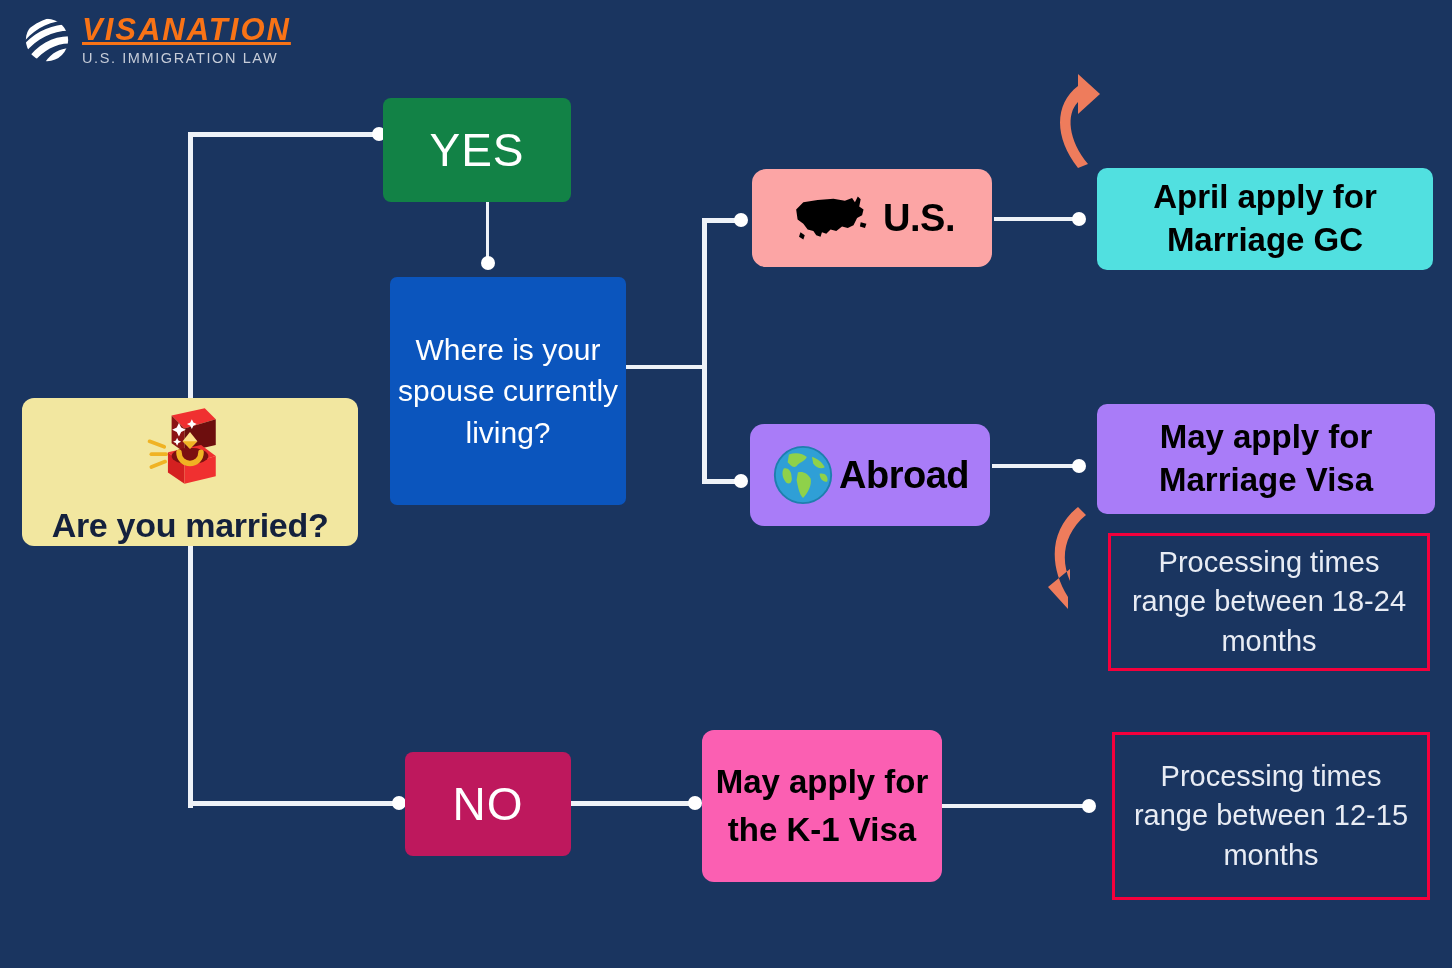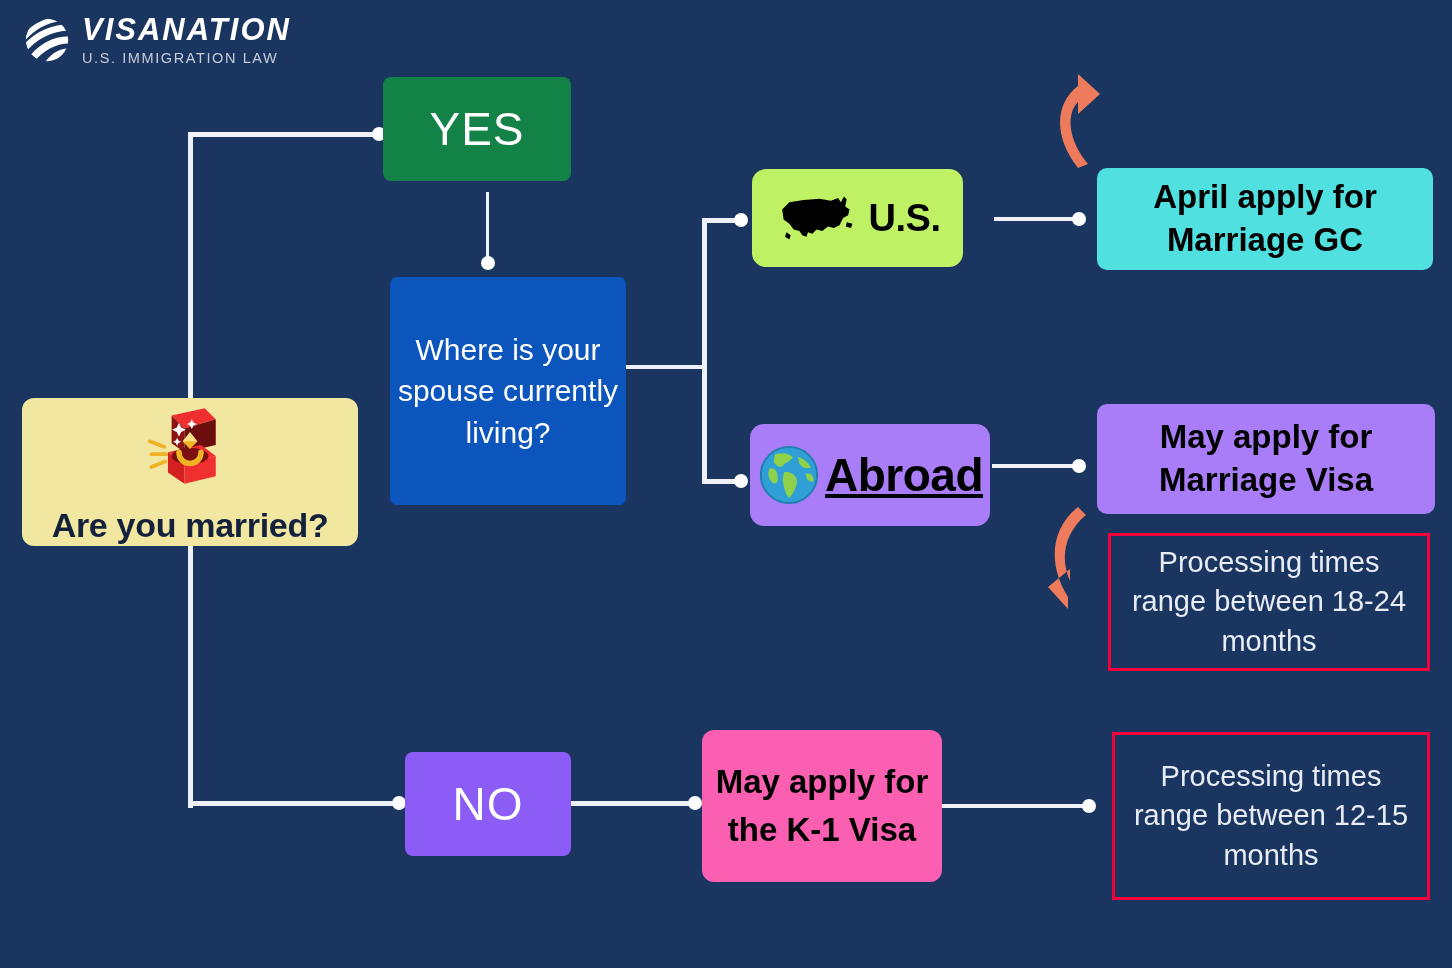--- a/index.html
+++ b/index.html
@@ -32,21 +32,22 @@
   #logo .logo-text {
     display: flex;
     flex-direction: column;
     line-height: 1;
   }
   #logo .logo-name {
     font-size: 31px;
     font-weight: bold;
     font-style: italic;
     letter-spacing: 2.0px;
-    color: #ffffff;
+    color: #f97316;
+    text-decoration: underline;
   }
   #logo .logo-sub {
     font-size: 14.5px;
     font-weight: normal;
     letter-spacing: 1.6px;
     color: #c6ccd8;
     margin-top: 6px;
   }
 
   
@@ -69,34 +70,34 @@
   }
   .node-married .label {
     font-size: 34px;
     font-weight: bold;
     color: #14213d;
     line-height: 1.2;
     letter-spacing: -0.3px;
   }
 
   .node-yes {
-    left: 383px; top: 77px; width: 188px; height: 104px;
+    left: 383px; top: 98px; width: 188px; height: 104px;
     background: #128246;
     border-radius: 8px;
   }
   .node-yes .label {
     font-size: 46px;
     font-weight: normal;
     color: #ffffff;
     letter-spacing: 1px;
   }
 
   .node-no {
     left: 405px; top: 752px; width: 166px; height: 104px;
-    background: #8b5cf6;
+    background: #be185d;
     border-radius: 8px;
   }
   .node-no .label {
     font-size: 46px;
     font-weight: normal;
     color: #ffffff;
     letter-spacing: 1px;
   }
 
   .node-where {
@@ -105,44 +106,43 @@
     border-radius: 7px;
   }
   .node-where .label {
     font-size: 30px;
     font-weight: 300;
     color: #ffffff;
     line-height: 1.38;
   }
 
   .node-us {
-    left: 752px; top: 169px; width: 211px; height: 98px;
-    background: #bef264;
+    left: 752px; top: 169px; width: 240px; height: 98px;
+    background: #fca5a5;
     border-radius: 14px;
     gap: 8px;
   }
   .node-us .label {
     font-size: 38px;
     font-weight: bold;
     color: #000000;
     letter-spacing: -0.5px;
   }
 
   .node-abroad {
     left: 750px; top: 424px; width: 240px; height: 102px;
     background: #a97cf8;
     border-radius: 14px;
     gap: 4px;
   }
   .node-abroad .label {
-    font-size: 46px;
+    font-size: 38px;
     font-weight: bold;
     color: #000000;
     letter-spacing: -0.5px;
-    text-decoration: underline;
   }
 
   .node-gc {
     left: 1097px; top: 168px; width: 336px; height: 102px;
     background: #51e0e0;
     border-radius: 10px;
   }
   .node-gc .label {
     font-size: 33px;
     font-weight: bold;

